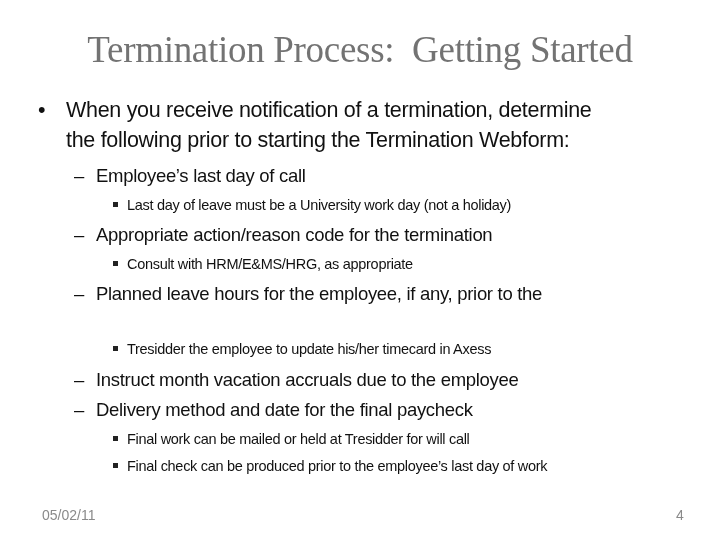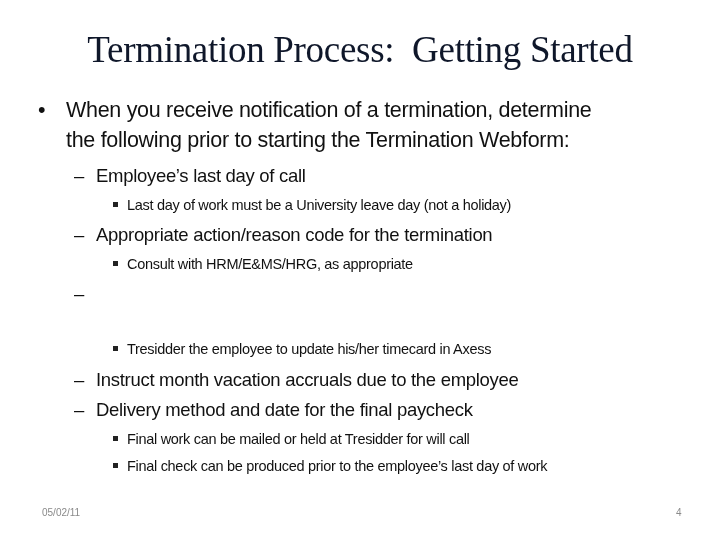--- a/index.html
+++ b/index.html
@@ -5,21 +5,21 @@
     html, body { margin: 0; padding: 0; }
     body {
       width: 720px; height: 540px; background: #ffffff;
       position: relative; overflow: hidden;
       font-family: "Liberation Sans", sans-serif;
     }
     .title {
       position: absolute; left: 0; top: 28px; width: 720px;
       text-align: center;
       font-family: "Liberation Serif", "DejaVu Serif", serif;
-      font-size: 37px; color: #0f172a; letter-spacing: -0.3px;
+      font-size: 37px; color: #737373; letter-spacing: -0.3px;
       white-space: pre;
     }
     .body { position: absolute; left: 0; top: 0; width: 720px; }
     .l1 {
       position: absolute; left: 38px; font-size: 21.5px; color: #111;
       line-height: 30px; letter-spacing: -0.3px;
     }
     .l1 .bullet { position: absolute; left: 0; top: 0; }
     .l1 .txt { position: absolute; left: 28px; width: 660px; }
     .l2 {
@@ -30,21 +30,21 @@
     .l2 .txt { position: absolute; left: 22px; width: 600px; }
     .l3 {
       position: absolute; left: 113px; font-size: 14.5px; color: #111;
       line-height: 20px; letter-spacing: -0.3px;
     }
     .l3 .bullet {
       position: absolute; left: 0; top: 7px; width: 5px; height: 5px; background: #222;
     }
     .l3 .txt { position: absolute; left: 14px; white-space: nowrap; }
     .footer {
-      position: absolute; top: 507px; font-size: 10px; color: #8a8a8a;
+      position: absolute; top: 507px; font-size: 14px; color: #8a8a8a;
     }
   </style>
 </head>
 <body>
 
 <div class="title">Termination Process:  Getting Started</div>
 
 <div class="body">
   <div class="l1" style="top:95px;">
     <span class="bullet">•</span>
@@ -53,35 +53,36 @@
       <div>the following prior to starting the Termination Webform:</div>
     </div>
   </div>
 
   <div class="l2" style="top:163px;">
     <span class="bullet">–</span>
     <span class="txt">Employee’s last day of call</span>
   </div>
   <div class="l3" style="top:195px;">
     <span class="bullet"></span>
-    <span class="txt">Last day of work must be a University leave day (not a holiday)</span>
+    <span class="txt">Last day of leave must be a University work day (not a holiday)</span>
   </div>
 
   <div class="l2" style="top:222px;">
     <span class="bullet">–</span>
     <span class="txt">Appropriate action/reason code for the termination</span>
   </div>
   <div class="l3" style="top:254px;">
     <span class="bullet"></span>
     <span class="txt">Consult with HRM/E&amp;MS/HRG, as appropriate</span>
   </div>
 
   <div class="l2" style="top:281px;">
     <span class="bullet">–</span>
     <div class="txt">
+      <div>Planned leave hours for the employee, if any, prior to the</div>
     </div>
   </div>
   <div class="l3" style="top:339px;">
     <span class="bullet"></span>
     <span class="txt">Tresidder the employee to update his/her timecard in Axess</span>
   </div>
 
   <div class="l2" style="top:367px;">
     <span class="bullet">–</span>
     <span class="txt">Instruct month vacation accruals due to the employee</span>

